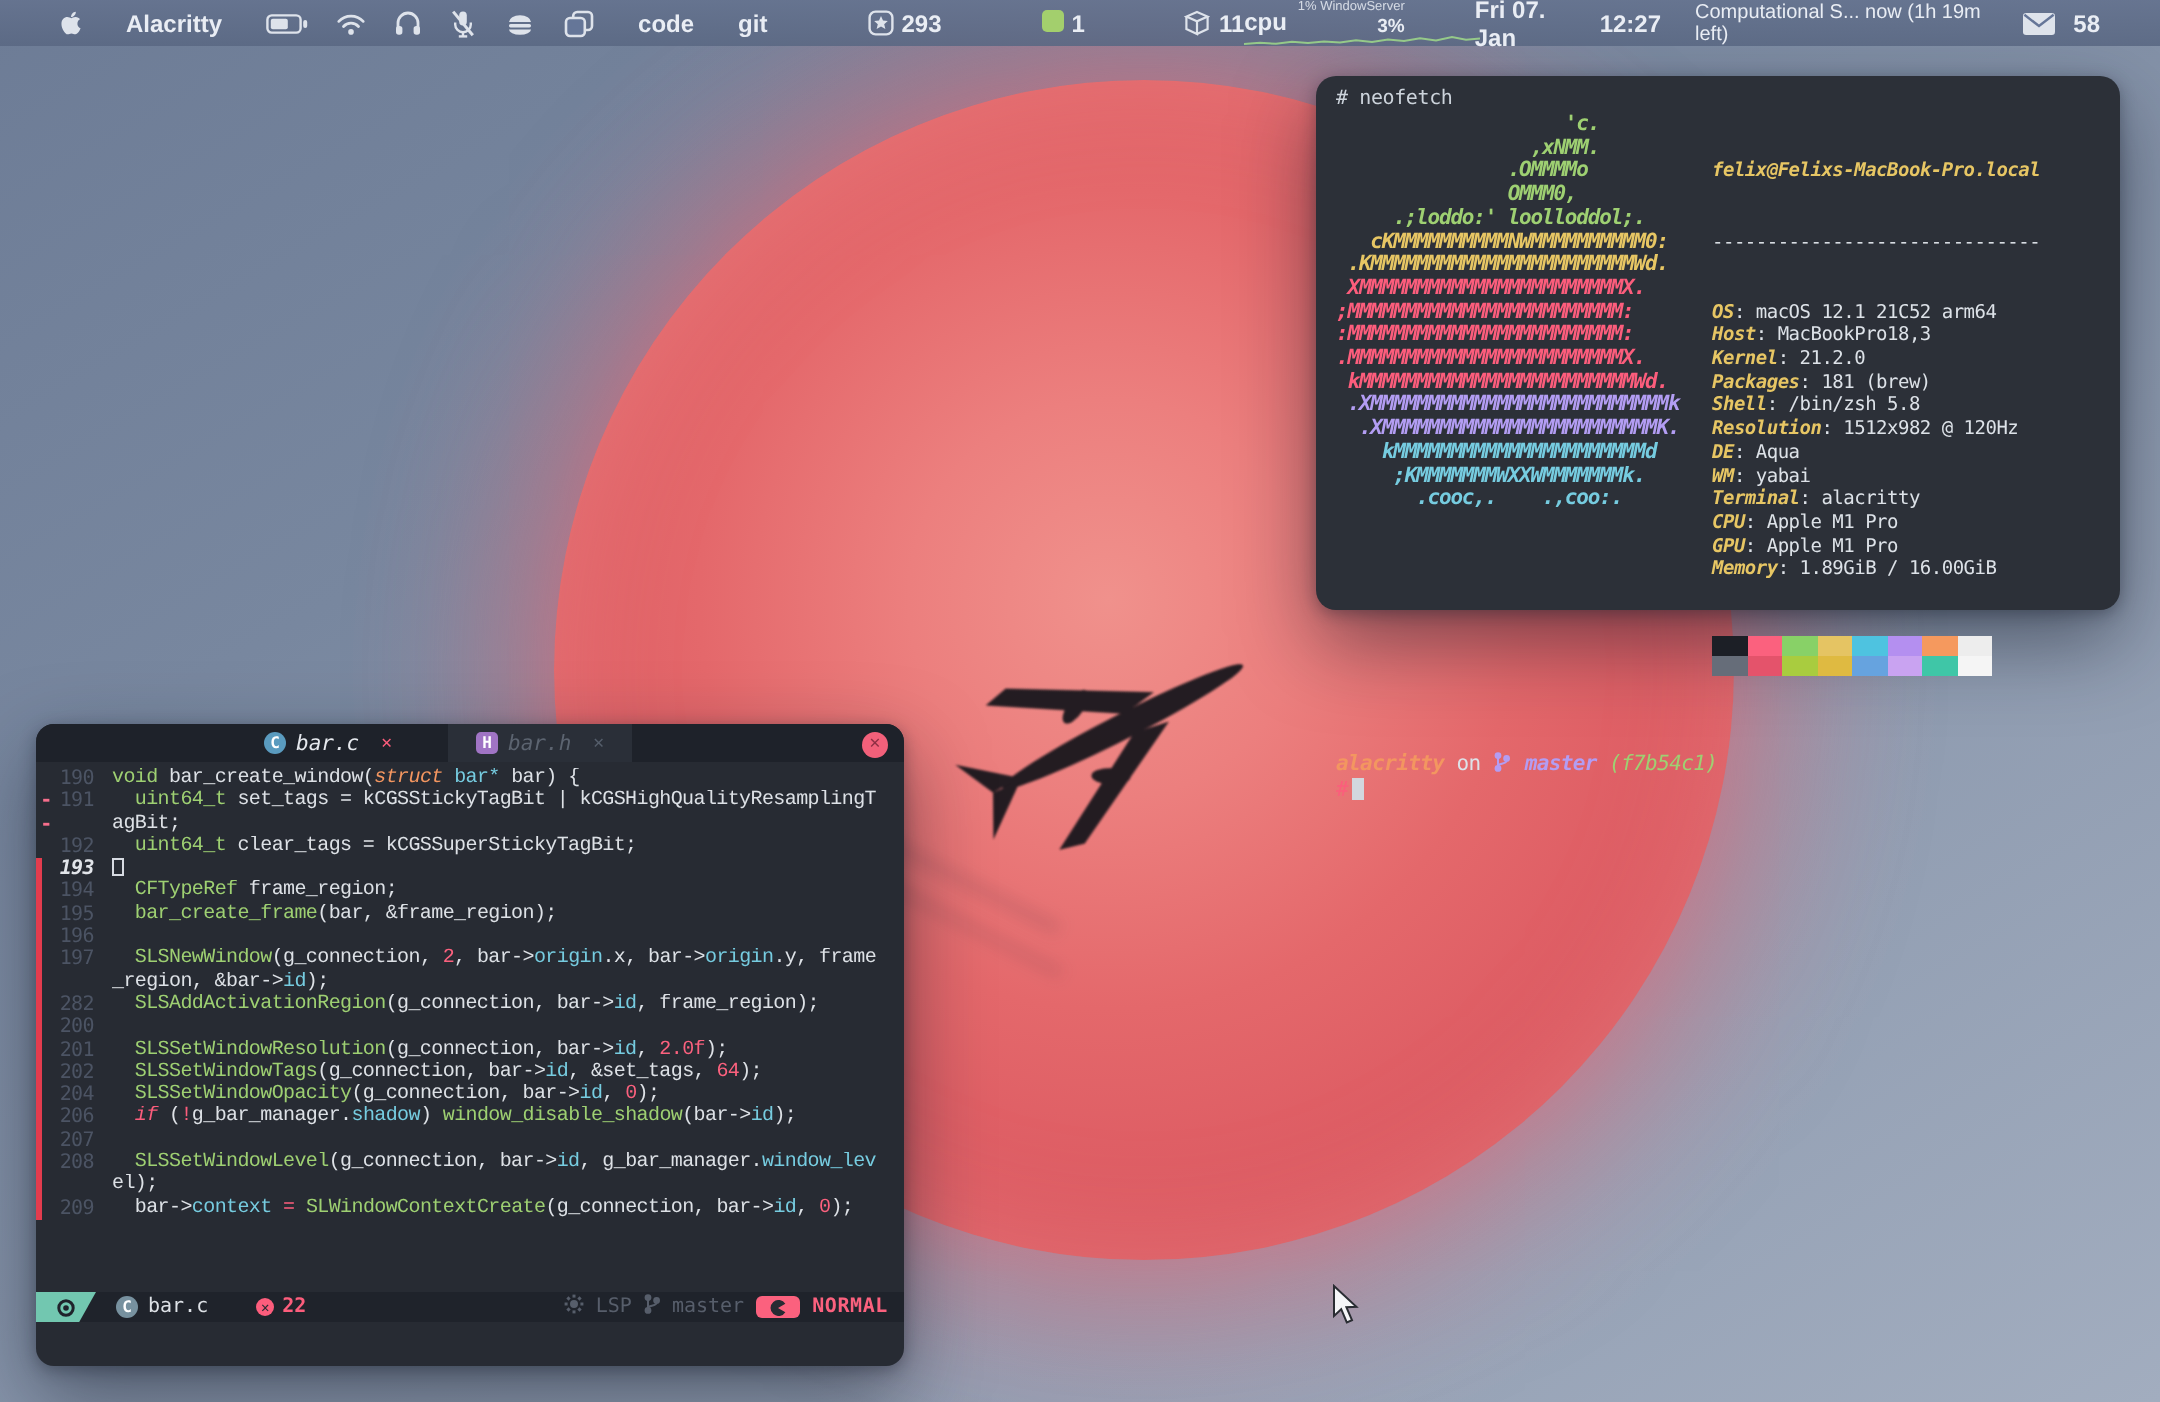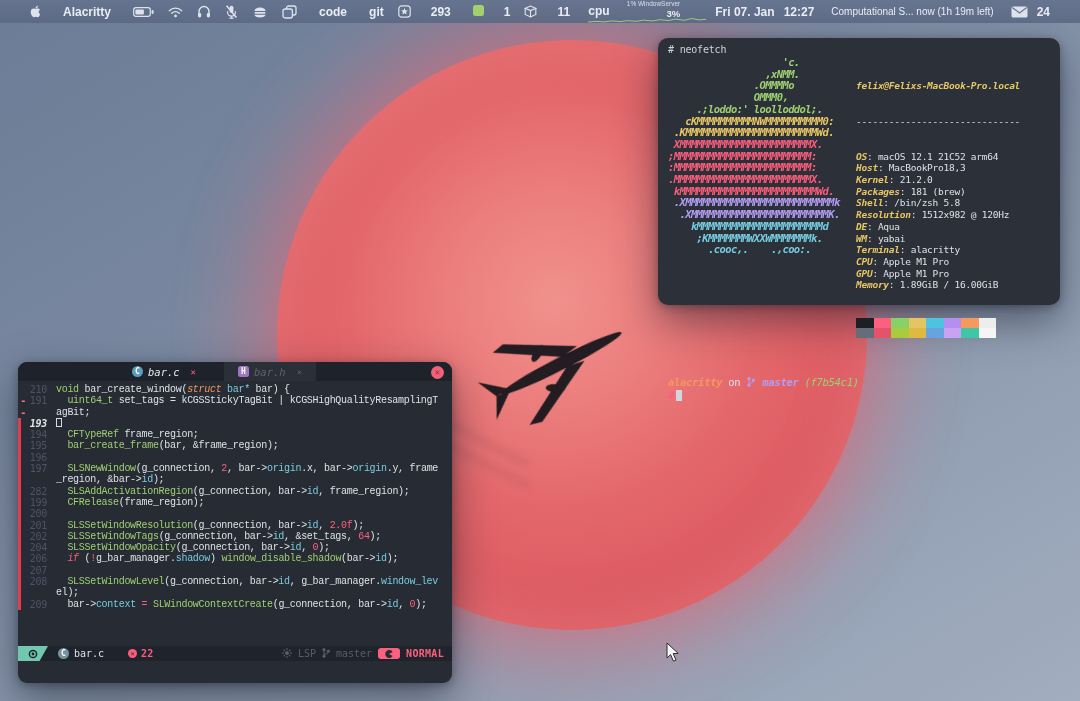--- a/index.html
+++ b/index.html
@@ -20,21 +20,21 @@
   .c2 { left:412px; top:456px; width:126px; height:5px; transform:rotate(27deg); }
 
   
   .menubar { position:absolute; left:0; top:0; width:1080px; height:23px; z-index:40;
     background:linear-gradient(to bottom, rgba(101,115,143,.94), rgba(90,104,131,.9));
     display:flex; align-items:center; color:#e9edf4; font-size:12px; font-weight:bold; }
   .mb-left { display:flex; align-items:center; gap:14px; padding-left:30px; }
   .mb-right { display:flex; align-items:center; gap:9px; margin-left:auto; padding-right:30px; }
   .mb-ic { display:flex; align-items:center; opacity:.92; }
   .mb-gap-l { margin-left:8px; }
-  .mini { display:flex; gap:20px; }
+  .mini { display:flex; gap:4px;margin-left:36px; }
   .green-sq { width:11px; height:11px; border-radius:2.5px; background:#a3cf6d; display:inline-block; }
   .cpu-wrap { position:relative; width:118px; height:23px; }
   .cpu-label { position:absolute; left:0; top:4px; font-size:12px; }
   .cpu-stack { position:absolute; right:26px; top:1px; text-align:right; line-height:1; }
   .cpu-proc { font-size:6.5px; font-weight:normal; opacity:.85; display:block; }
   .cpu-pct { font-size:9.5px; font-weight:bold; display:block; margin-top:1px; }
   .spark { position:absolute; left:0; bottom:0; }
   .mb-notif { font-weight:normal; font-size:10px; }
   .mb-time { font-weight:bold; }
 
@@ -223,21 +223,21 @@
       </div>
       <span class="mb-time">Fri 07. Jan</span>
       <span class="mb-time">12:27</span>
       <span class="mb-notif mb-gap-l">Computational S... now (1h 19m left)</span>
       <span class="mb-ic mb-gap-l">
         <svg width="17" height="12" viewBox="0 0 17 12">
             <rect x="0.5" y="0.5" width="16" height="11" rx="1.6" fill="#e9edf4"></rect>
             <path d="M1.2,1.4 L8.5,7 L15.8,1.4" fill="none" stroke="#66779a" stroke-width="1.2"></path>
           </svg>
       </span>
-      <span>24</span>
+      <span>58</span>
     </div>
   </div>
 
   <div class="term">
     <div class="t-cmd"># neofetch</div>
     <div class="t-cols">
       <div class="t-art"><div class="ascii-line ac-g">                    'c.</div><div class="ascii-line ac-g">                 ,xNMM.</div><div class="ascii-line ac-g">               .OMMMMo</div><div class="ascii-line ac-g">               OMMM0,</div><div class="ascii-line ac-g">     .;loddo:' loolloddol;.</div><div class="ascii-line ac-y">   cKMMMMMMMMMMNWMMMMMMMMMM0:</div><div class="ascii-line ac-y"> .KMMMMMMMMMMMMMMMMMMMMMMMWd.</div><div class="ascii-line ac-r"> XMMMMMMMMMMMMMMMMMMMMMMMX.</div><div class="ascii-line ac-r">;MMMMMMMMMMMMMMMMMMMMMMMM:</div><div class="ascii-line ac-r">:MMMMMMMMMMMMMMMMMMMMMMMM:</div><div class="ascii-line ac-r">.MMMMMMMMMMMMMMMMMMMMMMMMX.</div><div class="ascii-line ac-r"> kMMMMMMMMMMMMMMMMMMMMMMMMWd.</div><div class="ascii-line ac-m"> .XMMMMMMMMMMMMMMMMMMMMMMMMMMk</div><div class="ascii-line ac-m">  .XMMMMMMMMMMMMMMMMMMMMMMMMK.</div><div class="ascii-line ac-b">    kMMMMMMMMMMMMMMMMMMMMMMd</div><div class="ascii-line ac-b">     ;KMMMMMMMWXXWMMMMMMMk.</div><div class="ascii-line ac-b">       .cooc,.    .,coo:.</div></div>
       <div class="t-info">
         <div class="t-user">felix@Felixs-MacBook-Pro.local</div>
         <div class="t-sep">------------------------------</div>
@@ -274,33 +274,38 @@
         <span class="lang-ic ic-h">H</span>
         <span>bar.h</span>
         <span class="tab-x">✕</span>
       </div>
       <div class="win-close">✕</div>
     </div>
 
     <div class="codearea" id="codearea">
         <div class="code-row">
           <span class="sign"></span>
-          <span class="lnum">210</span>
+          <span class="lnum">190</span>
           <span class="ltext"><span class="sg-g">void</span><span class="sg-w"> bar_create_window(</span><span class="sg-oi">struct</span><span class="sg-w"> </span><span class="sg-b">bar*</span><span class="sg-w"> bar) {</span></span>
         </div>
         <div class="code-row">
           <span class="sign">-</span>
           <span class="lnum">191</span>
           <span class="ltext"><span class="sg-w">  </span><span class="sg-g">uint64_t</span><span class="sg-w"> set_tags = kCGSStickyTagBit | kCGSHighQualityResamplingT</span></span>
         </div>
         <div class="code-row">
           <span class="sign">-</span>
           <span class="lnum"></span>
           <span class="ltext"><span class="sg-w">agBit;</span></span>
         </div>
+        <div class="code-row">
+          <span class="sign"></span>
+          <span class="lnum">192</span>
+          <span class="ltext"><span class="sg-w">  </span><span class="sg-g">uint64_t</span><span class="sg-w"> clear_tags = kCGSSuperStickyTagBit;</span></span>
+        </div>
         <div class="code-row rl">
           <span class="sign"></span>
           <span class="lnum cur">193</span>
           <span class="ltext"><span class="cursor-hollow"></span></span>
         </div>
         <div class="code-row rl">
           <span class="sign"></span>
           <span class="lnum">194</span>
           <span class="ltext"><span class="sg-w">  </span><span class="sg-g">CFTypeRef</span><span class="sg-w"> frame_region;</span></span>
         </div>
@@ -321,25 +326,20 @@
         </div>
         <div class="code-row rl">
           <span class="sign"></span>
           <span class="lnum"></span>
           <span class="ltext"><span class="sg-w">_region, &amp;bar-&gt;</span><span class="sg-b">id</span><span class="sg-w">);</span></span>
         </div>
         <div class="code-row rl">
           <span class="sign"></span>
           <span class="lnum">282</span>
           <span class="ltext"><span class="sg-w">  </span><span class="sg-g">SLSAddActivationRegion</span><span class="sg-w">(g_connection, bar-&gt;</span><span class="sg-b">id</span><span class="sg-w">, frame_region);</span></span>
-        </div>
-        <div class="code-row rl">
-          <span class="sign"></span>
-          <span class="lnum">199</span>
-          <span class="ltext"><span class="sg-w">  </span><span class="sg-g">CFRelease</span><span class="sg-w">(frame_region);</span></span>
         </div>
         <div class="code-row rl">
           <span class="sign"></span>
           <span class="lnum">200</span>
           <span class="ltext"></span>
         </div>
         <div class="code-row rl">
           <span class="sign"></span>
           <span class="lnum">201</span>
           <span class="ltext"><span class="sg-w">  </span><span class="sg-g">SLSSetWindowResolution</span><span class="sg-w">(g_connection, bar-&gt;</span><span class="sg-b">id</span><span class="sg-w">, </span><span class="sg-p">2.0f</span><span class="sg-w">);</span></span>

